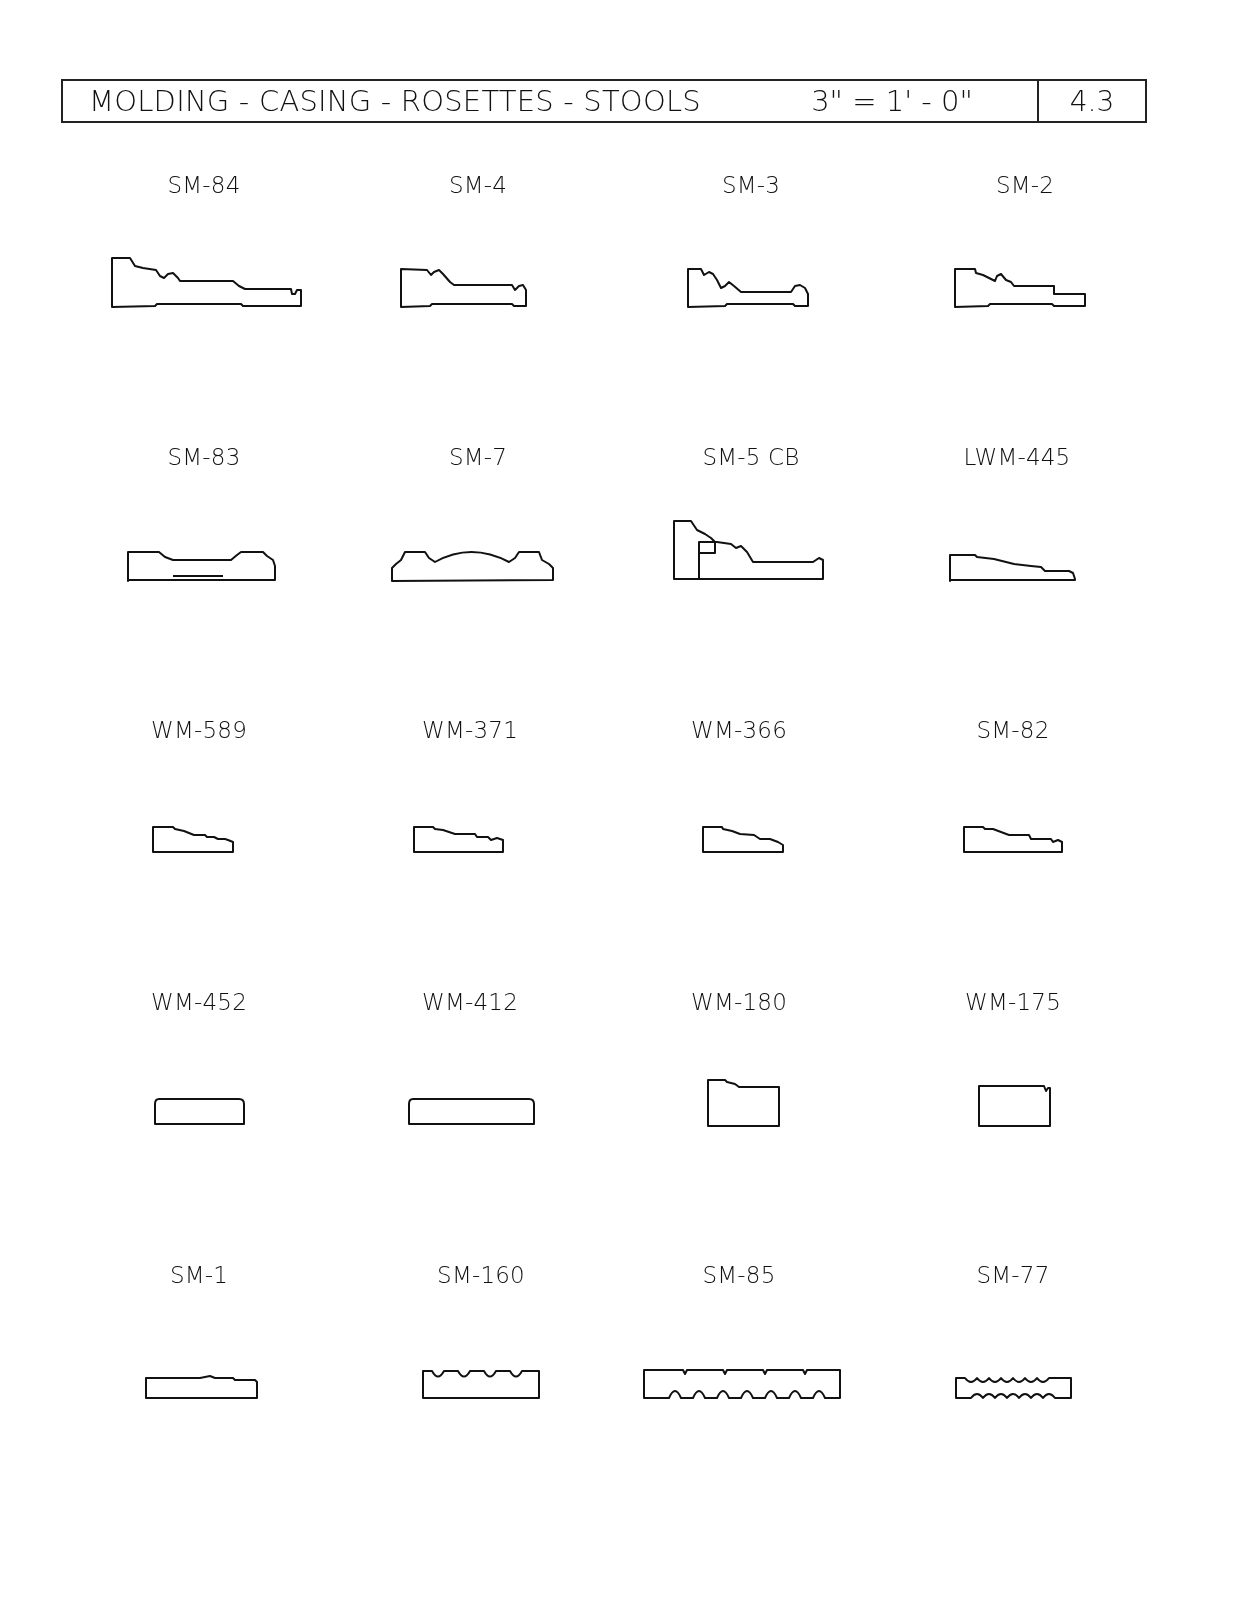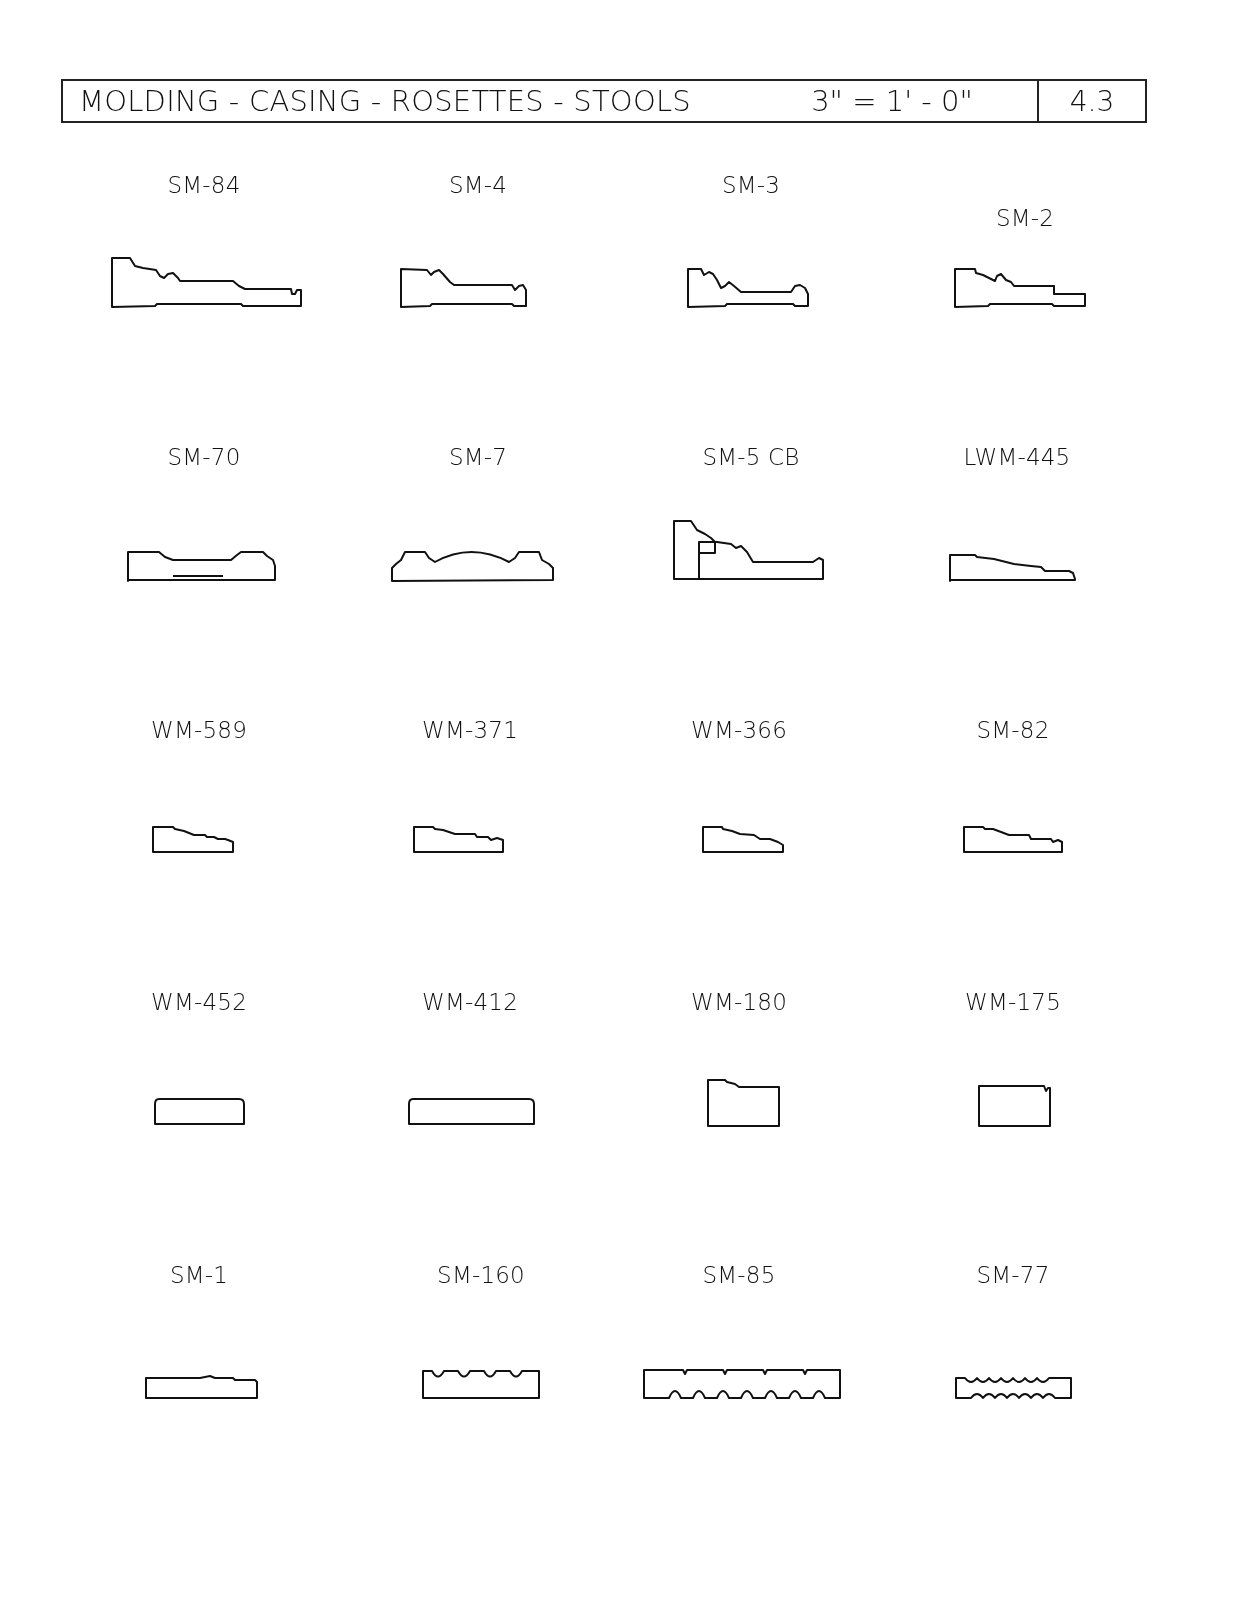--- a/index.html
+++ b/index.html
@@ -1,20 +1,20 @@
 <!DOCTYPE html>
 <html><head>
 <meta charset="utf-8">
 <style>
   html, body { margin: 0; padding: 0; background: #ffffff; }
   body { width: 1236px; height: 1600px; position: relative; overflow: hidden;
          font-family: "DejaVu Sans", sans-serif; color: #111; }
   .titlebar { position: absolute; left: 61px; top: 79px; width: 1086px; height: 44px;
               border: 2px solid #222; box-sizing: border-box; display: flex; }
-  .title-main { flex: 1; display: flex; align-items: center; padding-left: 16px;
+  .title-main { flex: 1; display: flex; align-items: center; padding-left: 26px;
                 font-size: 29px; font-weight: 300; letter-spacing: 0.2px; }
   .title-scale { width: 290px; display: flex; align-items: center; justify-content: center;
                  font-size: 29px; font-weight: 300; }
   .title-page { width: 106px; border-left: 2px solid #222; display: flex; align-items: center;
                 justify-content: center; font-size: 28px; font-weight: 300; }
   .item { position: absolute; width: 260px; }
   .item-label { position: absolute; left: 0; width: 100%; text-align: center; font-size: 23px;
                 font-weight: 300; letter-spacing: 0.2px; }
   svg.profile { position: absolute; overflow: visible; }
   svg.profile path, svg.profile rect, svg.profile line { fill: none; stroke: #111; stroke-width: 2; stroke-linejoin: round; }
@@ -40,28 +40,28 @@
     <path d="M1,41 L1,3 L27,4 L31,9 L34,6 L39,4 L43,8 L50,16 L54,19 L112,19 L115,24 L119,20 L123,19 L126,24 L126,40 L114,40 L112,38 L32,38 L30,40 Z"></path>
   </svg>
 </div>
 <div class="item" style="left:621px;top:170px;height:150px;">
   <div class="item-label" style="top:2px;">SM-3</div>
   <svg class="profile" style="left:66px;top:96px;" width="125" height="42">
     <path d="M1,41 L1,3 L14,3 L17,9 L22,6 L26,8 L30,14 L34,22 L38,20 L42,16 L47,20 L54,26 L104,26 L108,20 L113,19 L118,22 L121,28 L121,40 L108,40 L106,38 L40,38 L38,40 Z"></path>
   </svg>
 </div>
 <div class="item" style="left:895px;top:170px;height:150px;">
-  <div class="item-label" style="top:2px;margin-top:33px;">SM-2</div>
+  <div class="item-label" style="top:2px;">SM-2</div>
   <svg class="profile" style="left:59px;top:96px;" width="135" height="42">
     <path d="M1,41 L1,3 L21,3 L22,7 L29,9 L37,13 L41,15 L43,10 L47,8 L52,14 L57,16 L60,20 L100,20 L100,28 L131,28 L131,40 L100,40 L98,38 L36,38 L34,40 Z"></path>
   </svg>
 </div>
 
 <div class="item" style="left:74px;top:442px;height:150px;">
-  <div class="item-label" style="top:2px;">SM-70</div>
+  <div class="item-label" style="top:2px;">SM-83</div>
   <svg class="profile" style="left:53px;top:106px;" width="150" height="34">
     <path d="M1,33 L1,4 L32,4 L38,9 L46,12 L104,12 L110,7 L114,4 L136,4 L140,8 L146,12 L148,18 L148,32 L1,32 Z M46,28 L96,28"></path>
   </svg>
 </div>
 <div class="item" style="left:348px;top:442px;height:150px;">
   <div class="item-label" style="top:2px;">SM-7</div>
   <svg class="profile" style="left:43px;top:106px;" width="165" height="34">
     <path d="M1,33 L1,20 L5,16 L10,12 L14,4 L34,4 L38,10 L44,14 Q80,-6 118,14 L124,10 L128,4 L148,4 L151,12 L158,16 L162,20 L162,32 Z"></path>
   </svg>
 </div>

